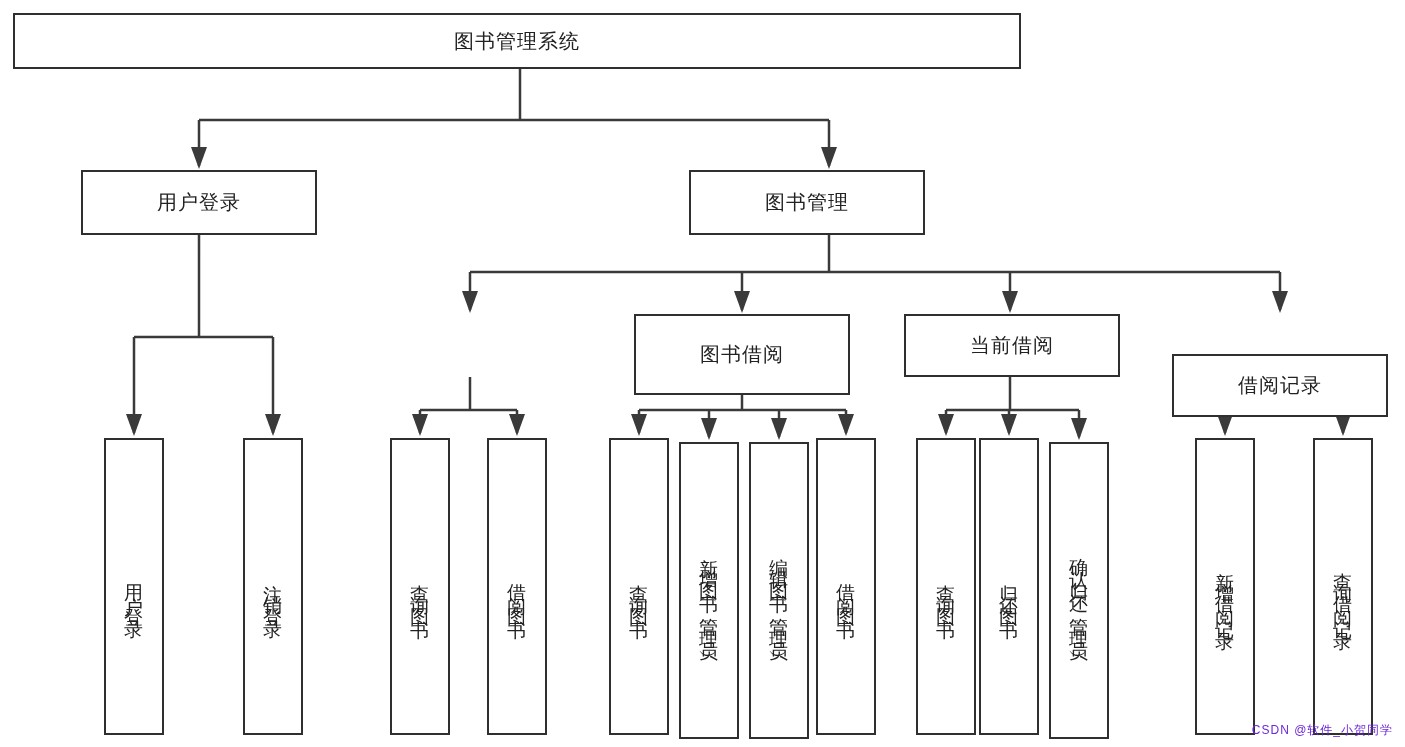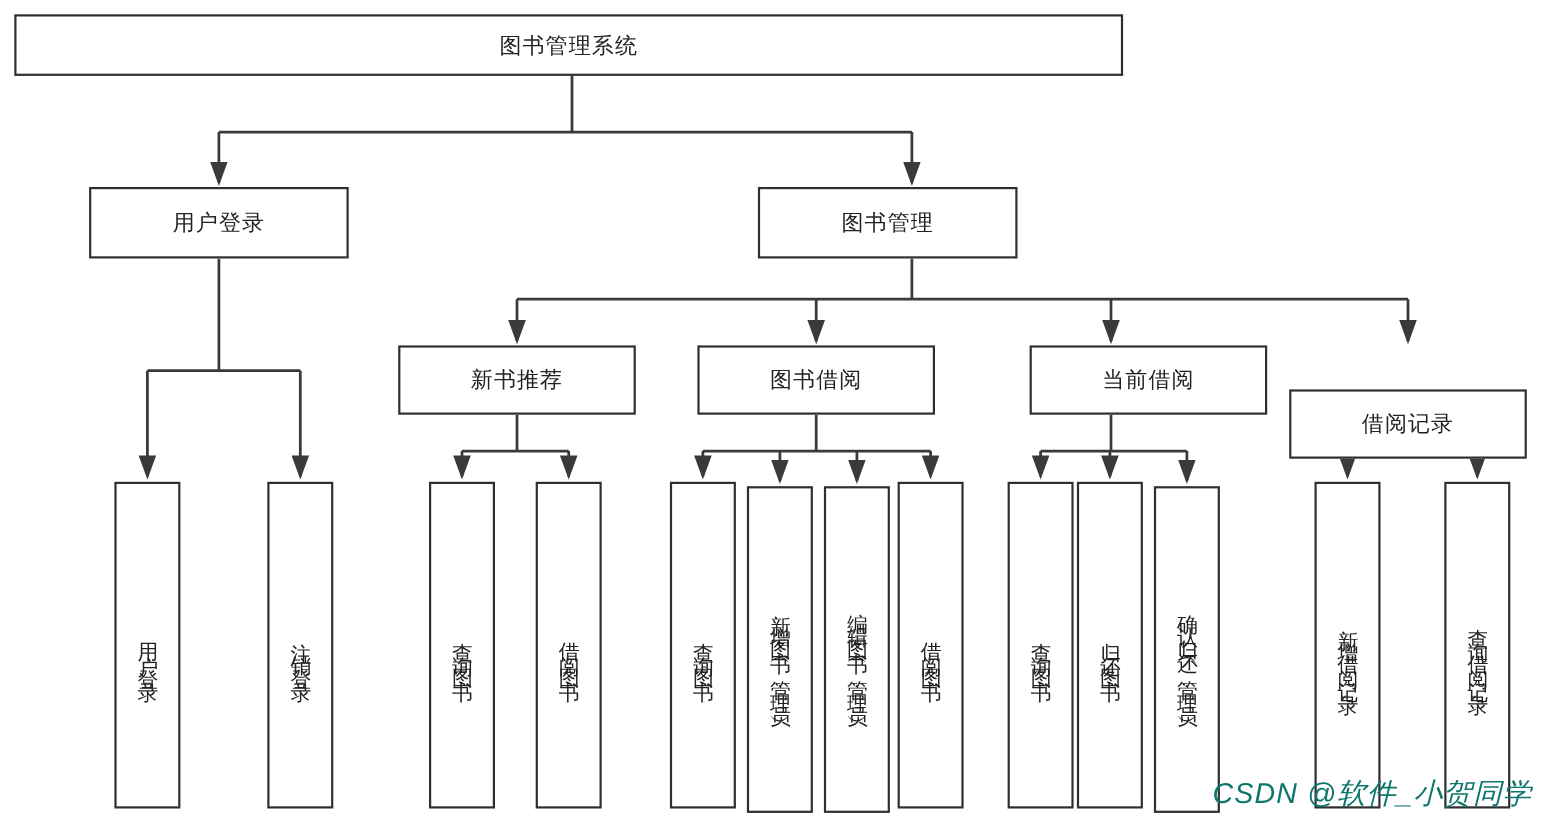--- a/index.html
+++ b/index.html
@@ -48,47 +48,46 @@
     font-size: 19px;
     letter-spacing: 12px;
     margin-bottom: -12px; 
     white-space: nowrap;
   }
   
   #n-root        { left: 13px;   top: 13px;  width: 1008px; height: 56px; }
   #n-user-login  { left: 81px;   top: 170px; width: 236px;  height: 65px; }
   #n-book-mgmt   { left: 689px;  top: 170px; width: 236px;  height: 65px; }
   #n-new-rec     { left: 362px;  top: 314px; width: 216px;  height: 63px; }
-  #n-borrowing   { left: 634px;  top: 314px; width: 216px;  height: 63px; }
-  #n-current     { left: 936px;  top: 314px; width: 216px;  height: 63px; }
+  #n-borrowing   { left: 634px;  top: 314px; width: 216px;  height: 81px; }
+  #n-current     { left: 904px;  top: 314px; width: 216px;  height: 63px; }
   #n-records     { left: 1172px; top: 314px; width: 216px;  height: 63px; margin-top: 40px; }
 
   #l-login       { left: 104px;  top: 438px; }
   #l-logout      { left: 243px;  top: 438px; }
   #l-rec-query   { left: 390px;  top: 438px; }
   #l-rec-borrow  { left: 487px;  top: 438px; }
   #l-bor-query   { left: 609px;  top: 438px; }
   #l-bor-add     { left: 679px;  top: 442px; }
   #l-bor-edit    { left: 749px;  top: 442px; }
   #l-bor-borrow  { left: 816px;  top: 438px; }
   #l-cur-query   { left: 916px;  top: 438px; }
   #l-cur-return  { left: 979px;  top: 438px; }
   #l-cur-confirm { left: 1049px; top: 442px; }
   #l-add-record  { left: 1195px; top: 438px; }
   #l-query-record{ left: 1313px; top: 438px; }
 
   #watermark {
     position: absolute;
     right: 12px;
     bottom: 8px;
-    font-size: 26px;
-    color: #0f766e;
+    font-size: 12px;
+    color: #6d28d9;
     letter-spacing: 1px;
     white-space: nowrap;
-    font-style: italic;
   }
 </style>
 </head>
 <body>
 
 <div id="stage">
 
   <svg id="wires" viewBox="0 0 1405 747" fill="none" stroke="#3a3a3a" stroke-width="2.5">
     <defs>
       <marker id="arrow" markerUnits="userSpaceOnUse" markerWidth="22" markerHeight="16" viewBox="0 0 22 16" refX="19" refY="8" orient="auto">
@@ -135,21 +134,20 @@
     <path d="M1225 410 H1343"></path>
     <path d="M1225 410 V433" marker-end="url(#arrow)"></path>
     <path d="M1343 410 V433" marker-end="url(#arrow)"></path>
   </svg>
 
   <div class="node hnode" id="n-root">图书管理系统</div>
 
   <div class="node hnode" id="n-user-login">用户登录</div>
   <div class="node hnode" id="n-book-mgmt">图书管理</div>
 
-  <div class="node hnode" id="n-new-rec">新书推荐</div>
   <div class="node hnode" id="n-borrowing">图书借阅</div>
   <div class="node hnode" id="n-current">当前借阅</div>
   <div class="node hnode" id="n-records">借阅记录</div>
 
   <div class="node leaf" id="l-login">
     <span class="vtext">用户登录</span>
   </div>
   <div class="node leaf" id="l-logout">
     <span class="vtext">注销登录</span>
   </div>

